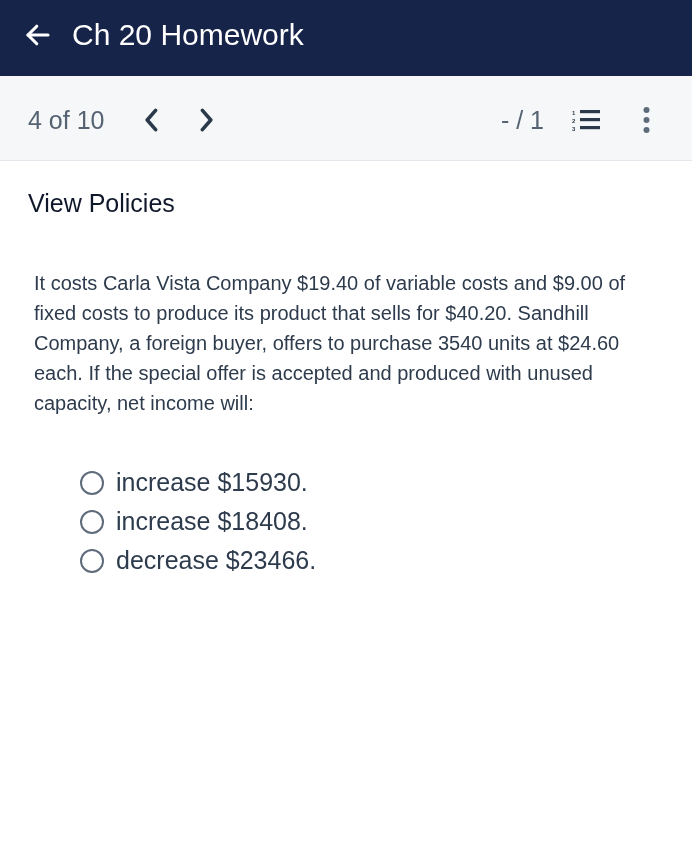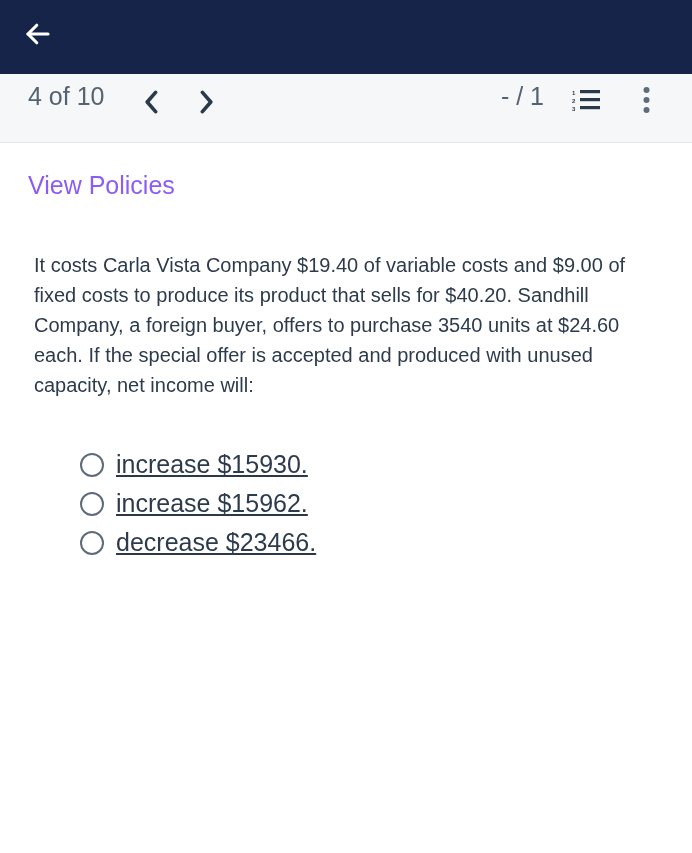--- a/index.html
+++ b/index.html
@@ -25,22 +25,22 @@
       align-items: center;
       justify-content: center;
       cursor: pointer;
     }
     .header-title {
       font-size: 30px;
       font-weight: 400;
     }
     .toolbar {
       display: flex;
-      align-items: flex-start;
-      padding: 8px 28px 20px 28px;
+      align-items: center;
+      padding: 24px 28px 20px 28px;
       border-bottom: 1px solid #e3e6ea;
       background: #f6f7f8;
       color: #556272;
       font-size: 25px;
     }
     .progress {
       color: #556272;
       font-size: 25px;
       margin-right: 28px;
     }
@@ -75,21 +75,21 @@
       display: flex;
       align-items: center;
       justify-content: center;
       cursor: pointer;
       margin-right: 4px;
     }
     .content {
       padding: 18px 28px 0 28px;
     }
     .view-policies {
-      color: #8b5cf6;
+      color: #0f172a;
       font-size: 25px;
       margin: 10px 0 50px 0;
       cursor: pointer;
       display: inline-block;
     }
     .attempt-label {
       font-size: 26px;
       font-weight: 700;
       color: #2d3b4c;
       margin-bottom: 34px;
@@ -101,21 +101,20 @@
       margin: 0 6px 50px 6px;
     }
     .options {
       margin-left: 52px;
     }
     .option {
       display: flex;
       align-items: center;
       margin-bottom: 10px;
       cursor: pointer;
-      text-decoration: underline;
     }
     .radio {
       width: 24px;
       height: 24px;
       border: 2.5px solid #5e6b7a;
       border-radius: 50%;
       flex-shrink: 0;
       margin-right: 12px;
       background: #fff;
     }
@@ -127,20 +126,21 @@
 </head>
 <body>
 
 <div class="header">
   <div class="back-arrow">
     <svg width="30" height="30" viewBox="0 0 24 24" fill="none" stroke="#ffffff" stroke-width="2.5" stroke-linecap="round" stroke-linejoin="round">
       <line x1="20" y1="12" x2="4" y2="12"></line>
       <polyline points="11 5 4 12 11 19"></polyline>
     </svg>
   </div>
+  <div class="header-title">Ch 20 Homework</div>
 </div>
 
 <div class="toolbar">
   <span class="progress">4 of 10</span>
   <div class="chev">
     <svg width="16" height="24" viewBox="0 0 12 20" fill="none" stroke-width="3" stroke-linecap="round" stroke-linejoin="round">
       <polyline points="9 2 2 10 9 18"></polyline>
     </svg>
   </div>
   <div class="chev">
@@ -172,20 +172,20 @@
 <div class="content">
   <a class="view-policies">View Policies</a>
   <div class="question">It costs Carla Vista Company $19.40 of variable costs and $9.00 of fixed costs to produce its product that sells for $40.20. Sandhill Company, a foreign buyer, offers to purchase 3540 units at $24.60 each. If the special offer is accepted and produced with unused capacity, net income will:</div>
   <div class="options">
     <div class="option">
       <span class="radio"></span>
       <span class="option-label">increase $15930.</span>
     </div>
     <div class="option">
       <span class="radio"></span>
-      <span class="option-label">increase $15962.</span>
+      <span class="option-label">increase $18408.</span>
     </div>
     <div class="option">
       <span class="radio"></span>
       <span class="option-label">decrease $23466.</span>
     </div>
   </div>
 </div>
 
 </body></html>

